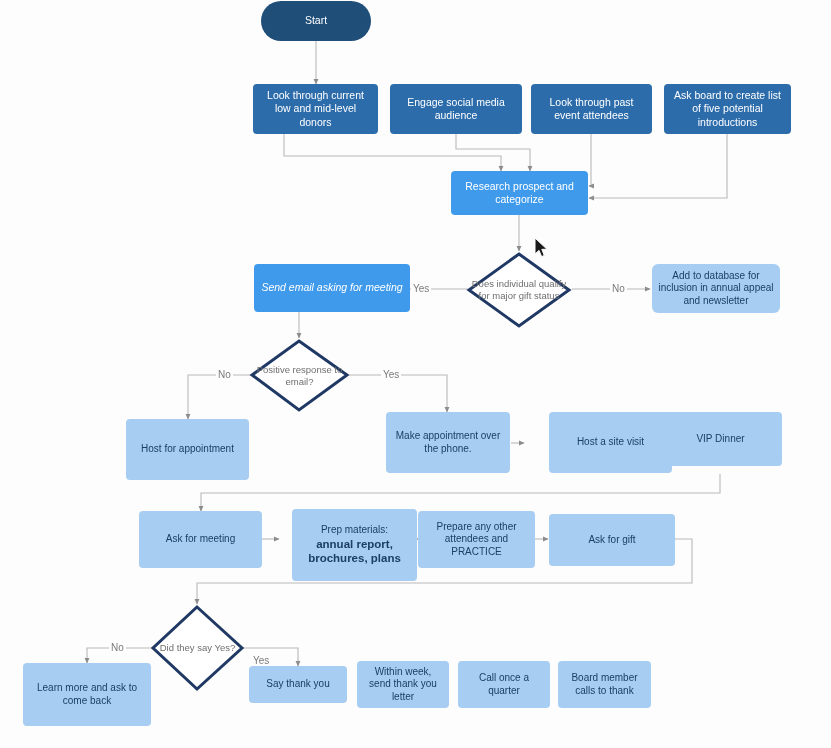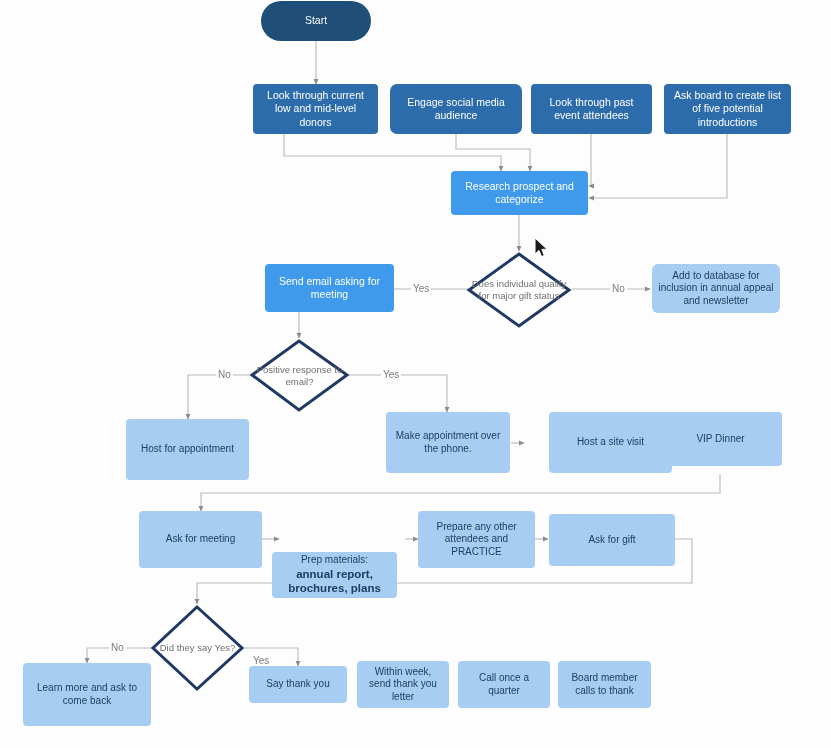--- a/index.html
+++ b/index.html
@@ -75,21 +75,21 @@
     </g>
   </svg>
 
   <div class="node start" style="left:261px;top:1px;width:110px;height:40px;">
     <span>Start</span>
   </div>
 
   <div class="node dark" style="left:253px;top:84px;width:125px;height:50px;">
     <span>Look through current low and mid-level donors</span>
   </div>
-  <div class="node dark" style="left:390px;top:84px;width:132px;height:50px;border-radius:7px;">
+  <div class="node dark" style="left:390px;top:84px;width:132px;height:50px;">
     <span>Engage social media audience</span>
   </div>
   <div class="node dark" style="left:531px;top:84px;width:121px;height:50px;">
     <span>Look through past event attendees</span>
   </div>
   <div class="node dark" style="left:664px;top:84px;width:127px;height:50px;">
     <span>Ask board to create list of five potential introductions</span>
   </div>
 
   <div class="node mid" style="left:451px;top:171px;width:137px;height:44px;">
@@ -98,21 +98,21 @@
 
   <div class="diamond" style="left:466px;top:251px;width:106px;height:78px;">
     <svg width="106" height="78" viewBox="0 0 106 78">
       <polygon points="53,3 103,39 53,75 3,39" fill="#ffffff" stroke="#1f3864" stroke-width="3"></polygon>
     </svg>
     <div class="dtxt">Does individual qualify for major gift status</div>
   </div>
   <div class="lbl" style="left:411px;top:283px;">Yes</div>
   <div class="lbl" style="left:610px;top:283px;">No</div>
 
-  <div class="node mid" style="left:265px;top:264px;width:129px;height:48px;">
+  <div class="node mid" style="left:254px;top:264px;width:156px;height:48px;font-style:italic;">
     <span>Send email asking for meeting</span>
   </div>
   <div class="node light" style="left:652px;top:264px;width:128px;height:49px;border-radius:6px;">
     <span>Add to database for inclusion in annual appeal and newsletter</span>
   </div>
 
   <div class="diamond" style="left:249px;top:338px;width:101px;height:75px;">
     <svg width="101" height="75" viewBox="0 0 101 75">
       <polygon points="50,3 98,37 50,72 3,37" fill="#ffffff" stroke="#1f3864" stroke-width="3"></polygon>
     </svg>
@@ -130,21 +130,21 @@
   <div class="node light" style="left:525px;top:412px;width:123px;height:61px;margin-left:24px;">
     <span>Host a site visit</span>
   </div>
   <div class="node light" style="left:659px;top:412px;width:123px;height:54px;">
     <span>VIP Dinner</span>
   </div>
 
   <div class="node light" style="left:139px;top:511px;width:123px;height:57px;">
     <span>Ask for meeting</span>
   </div>
-  <div class="node light" style="left:272px;top:509px;width:125px;height:46px;margin-top:43px;">
+  <div class="node light" style="left:292px;top:509px;width:125px;height:72px;">
     <span>
         <span>Prep materials:</span>
       <span class="emph">annual report, brochures, plans</span>
       </span>
   </div>
   <div class="node light" style="left:418px;top:511px;width:117px;height:57px;">
     <span>Prepare any other attendees and PRACTICE</span>
   </div>
   <div class="node light" style="left:549px;top:514px;width:126px;height:52px;">
     <span>Ask for gift</span>

